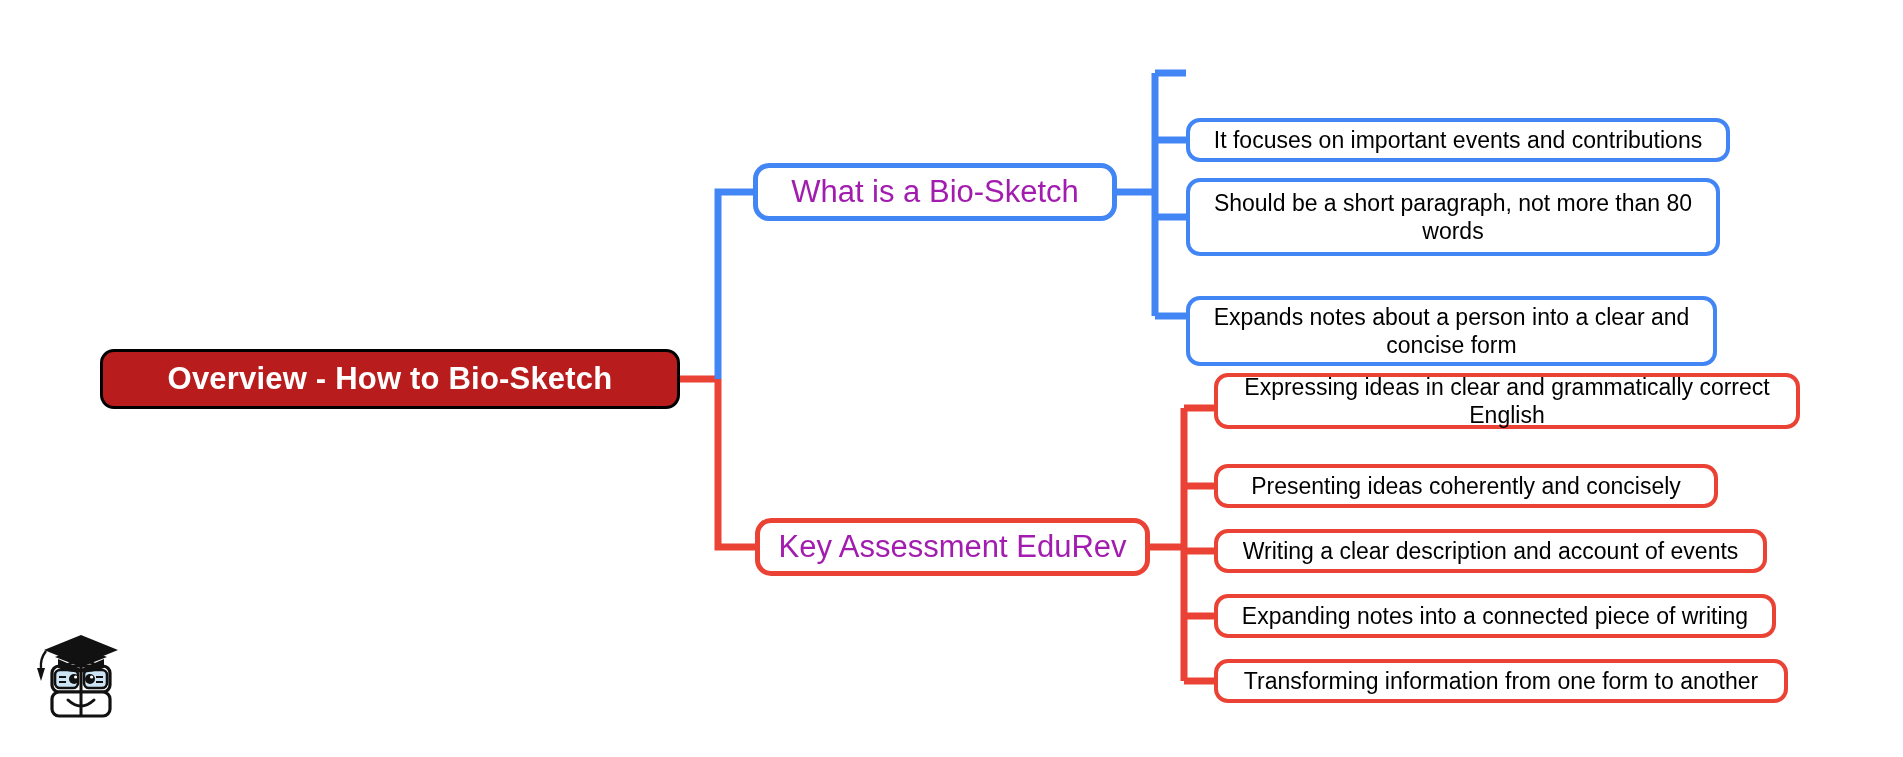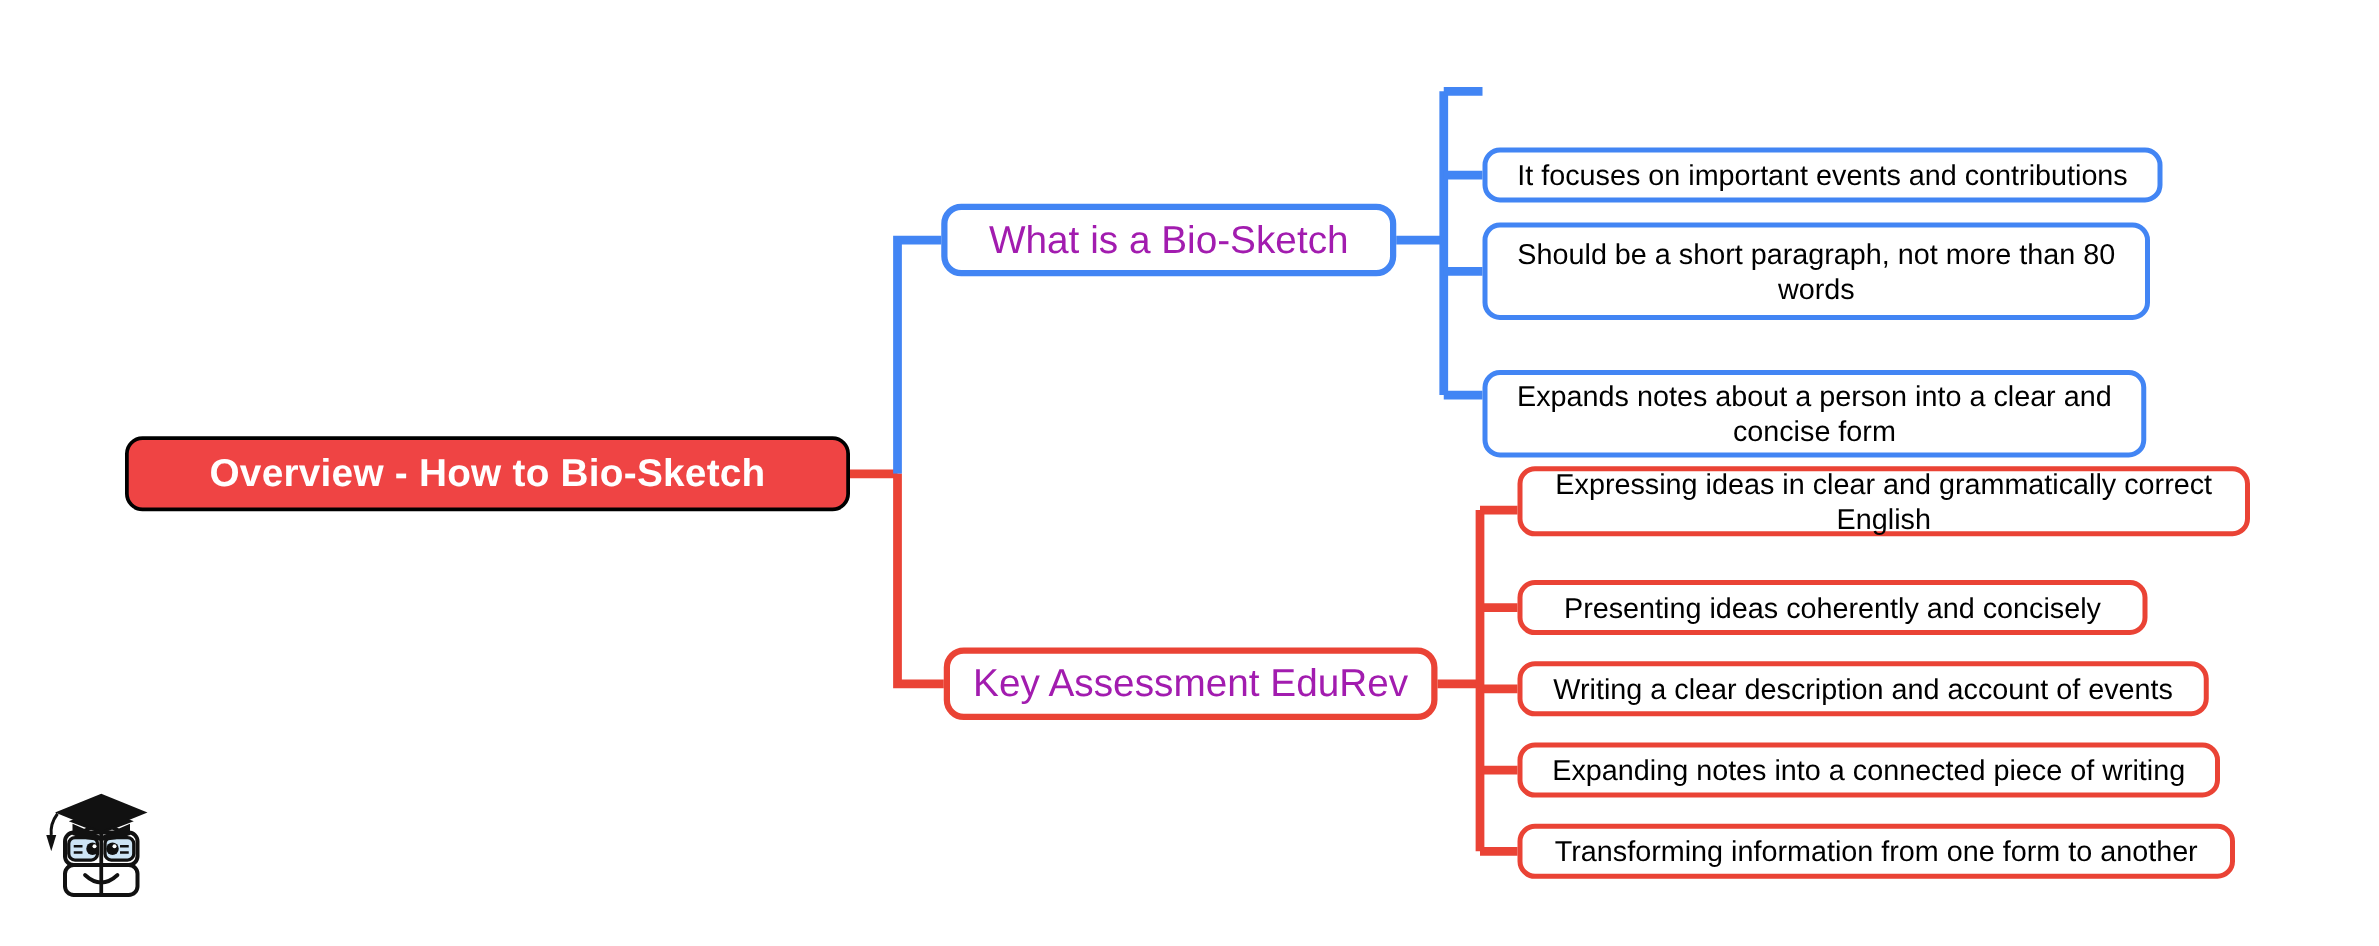--- a/index.html
+++ b/index.html
@@ -32,21 +32,21 @@
     display: flex;
     align-items: center;
     justify-content: center;
     text-align: center;
     background: #ffffff;
     line-height: 1.22;
   }
 
   
   .node-root {
-    background: #ef4444;
+    background: #b91c1c;
     color: #ffffff;
     border: 3px solid #000000;
     border-radius: 14px;
     font-size: 31px;
     font-weight: bold;
     letter-spacing: 0.2px;
     padding: 0 18px;
   }
 
   

